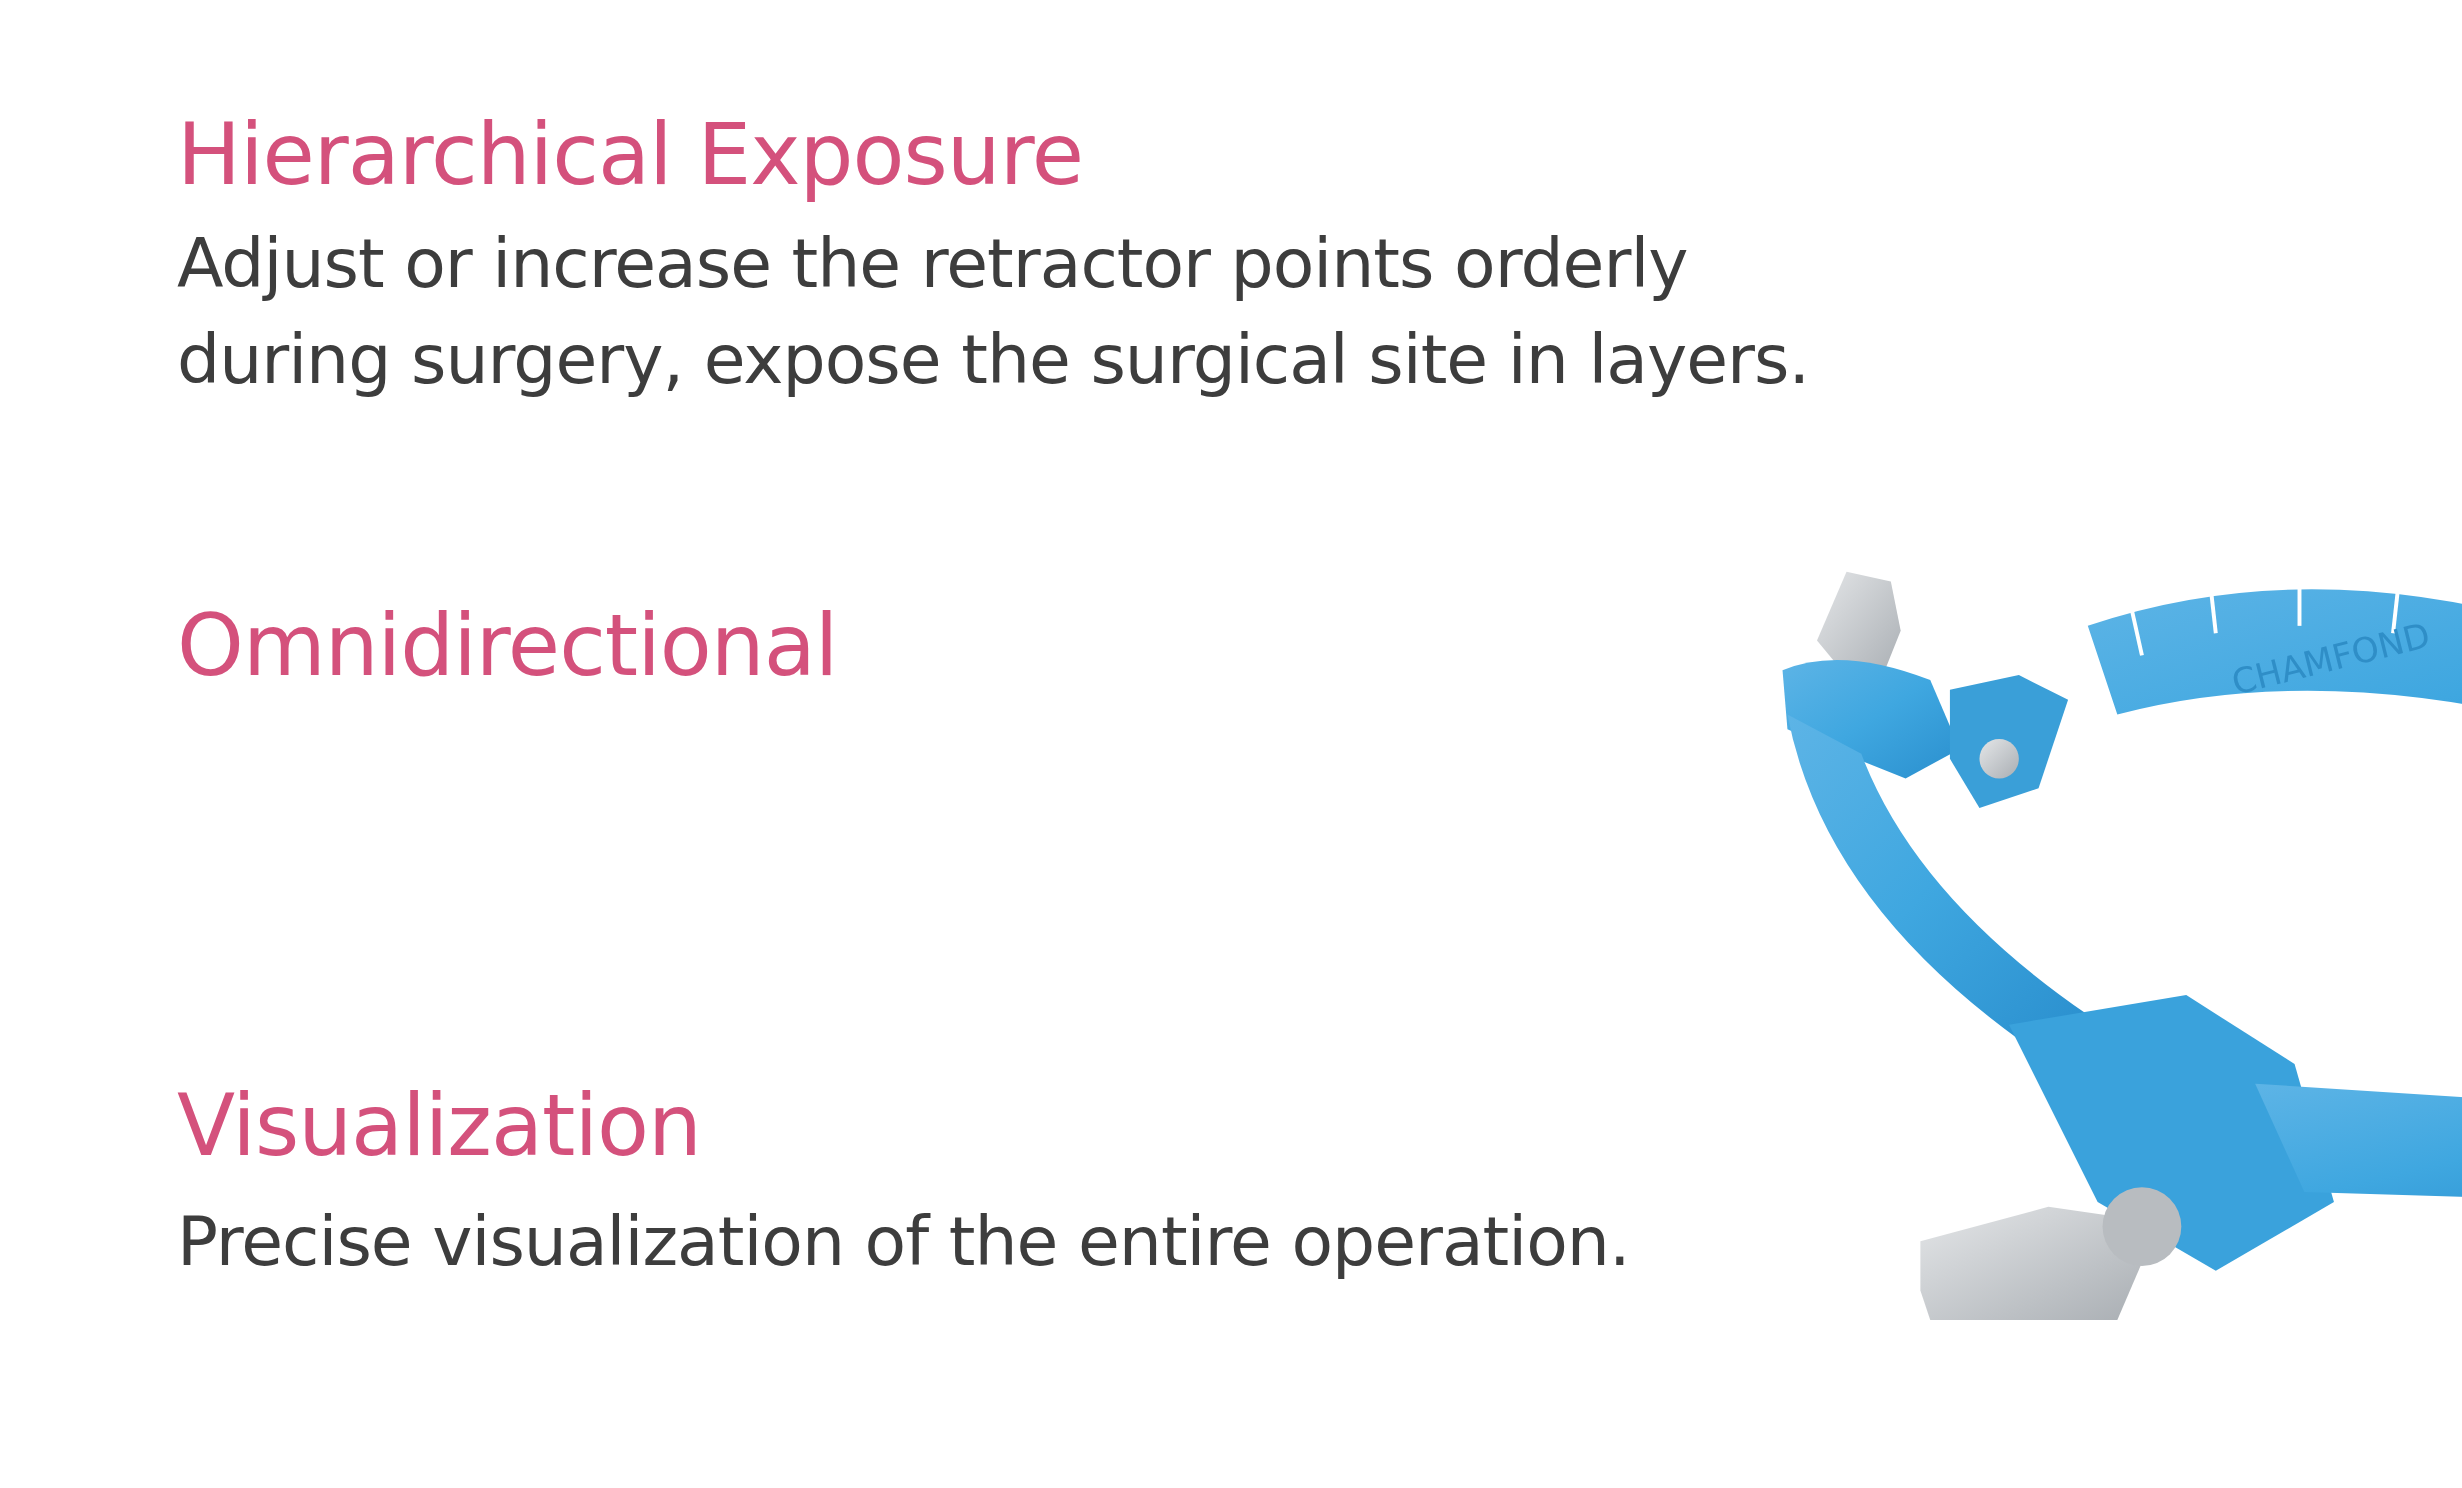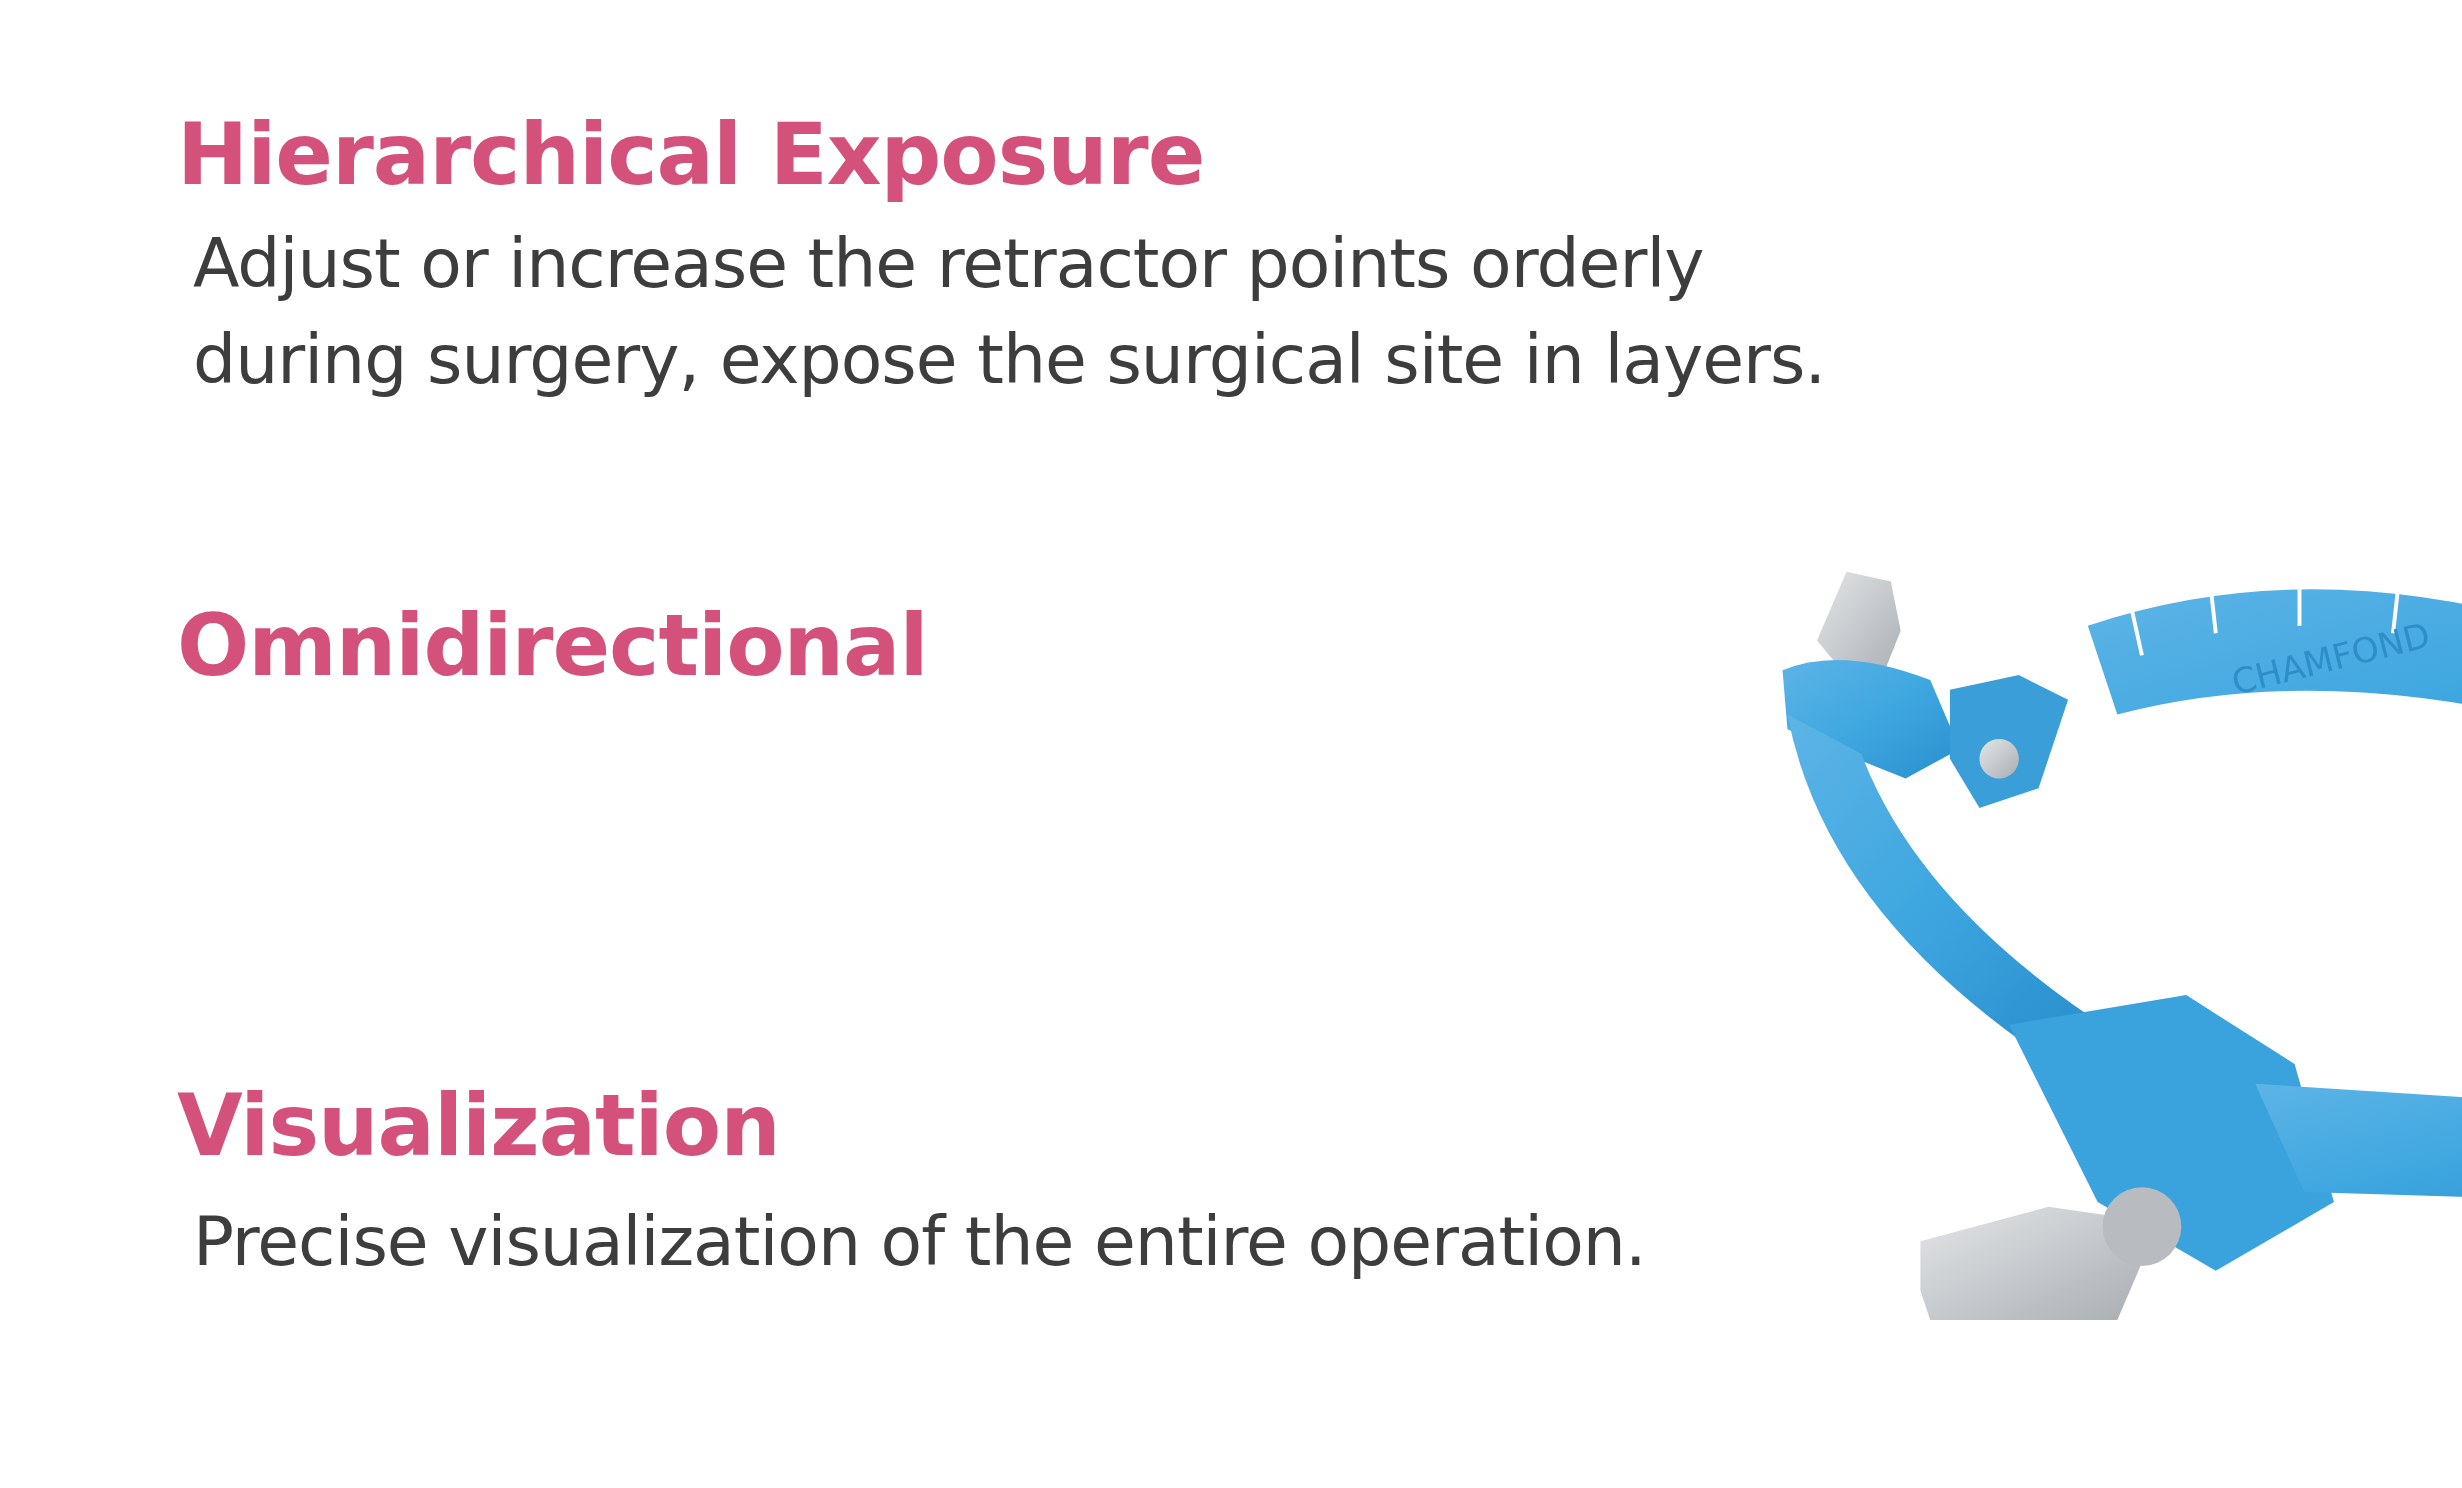--- a/index.html
+++ b/index.html
@@ -1,20 +1,20 @@
 <!DOCTYPE html>
 <html style="font-size:7.9px"><head>
 <meta charset="utf-8">
 <style>
   html, body { margin: 0; padding: 0; background: #ffffff; }
   body { width: 2791px; height: 1488px; position: relative; overflow: hidden;
          font-family: "DejaVu Sans", "Liberation Sans", sans-serif; }
   .block { position: absolute; left: 177px; }
-  .heading { color: #d4517c; font-size: 85px; font-weight: 700; margin: 0; line-height: 1.15; letter-spacing: -1px; }
-  .desc { color: #3d3d3d; font-size: 68px; margin: 16px; line-height: 1.42; letter-spacing: -1px; }
+  .heading { color: #d4517c; font-size: 85px; font-weight: 400; margin: 0; line-height: 1.15; letter-spacing: -1px; }
+  .desc { color: #3d3d3d; font-size: 68px; margin: 0; line-height: 1.42; letter-spacing: -1px; }
   .desc span { display: block; }
   #b1 { top: 106px; }
   #b1 .desc { margin-top: 11.8px; }
   #b2 { top: 597px; text-align: center; }
   #b2 .desc { margin-top: 11.8px; }
   #b3 { top: 1077px; }
   #b3 .desc { margin-top: 19.7px; }
   .product { position: absolute; left: 1743px; top: 552px; width: 1048px; height: 837px; }
 </style>
 </head>

